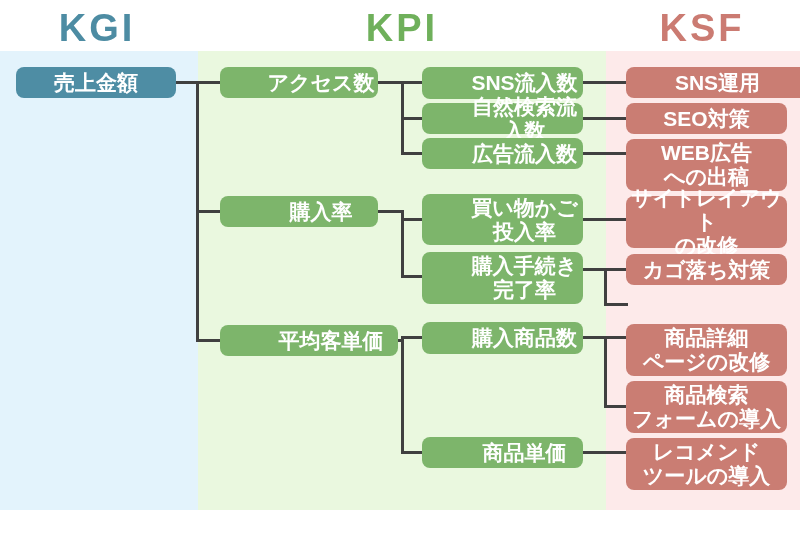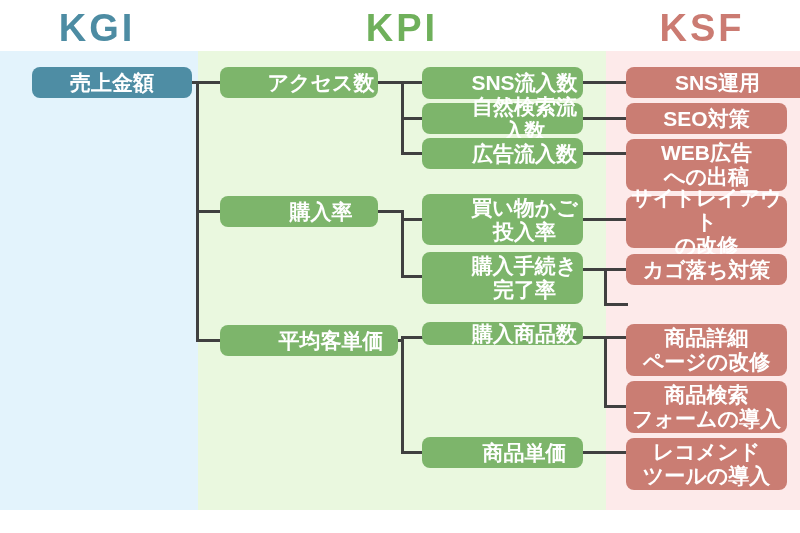--- a/index.html
+++ b/index.html
@@ -10,21 +10,21 @@
   .colbg.kpi{left:198px;width:408px;background:var(--kpi-column-bg);}
   .colbg.ksf{left:606px;width:194px;background:var(--ksf-column-bg);}
   .hdr{position:absolute;top:6px;width:140px;height:44px;font-size:38px;font-weight:800;
        letter-spacing:3px;text-align:center;line-height:44px;}
   .hdr.kgi{left:27px;color:var(--kgi-header-text);}
   .hdr.kpi{left:332px;color:var(--kpi-header-text);}
   .hdr.ksf{left:632px;color:var(--ksf-header-text);}
   .node{position:absolute;border-radius:8px;color:var(--node-text);font-weight:700;
         font-size:21px;line-height:24px;display:flex;align-items:center;justify-content:center;
         text-align:center;white-space:pre-line;box-sizing:border-box;}
-  .node.kgi{background:var(--kgi-node-bg);margin-left:16px;}
+  .node.kgi{background:var(--kgi-node-bg);}
   .node.kpi{background:var(--kpi-node-bg);padding-left:44px;}
   .node.ksf{background:var(--ksf-node-bg);}
   .ln{position:absolute;background:var(--connector);}
 </style>
 </head>
 <body>
 
 <div class="canvas">
 
   <div class="colbg kgi"></div>
@@ -75,21 +75,21 @@
   <div class="node kpi" style="left:220px;top:196px;width:158px;height:31px">購入率</div>
   <div class="node kpi" style="left:220px;top:325px;width:178px;height:31px">平均客単価</div>
 
   <div class="node kpi" style="left:422px;top:67px;width:161px;height:32px">SNS流入数</div>
   <div class="node kpi" style="left:422px;top:103px;width:161px;height:31px">自然検索流入数</div>
   <div class="node kpi" style="left:422px;top:138px;width:161px;height:31px">広告流入数</div>
   <div class="node kpi" style="left:422px;top:194px;width:161px;height:51px">買い物かご
 投入率</div>
   <div class="node kpi" style="left:422px;top:252px;width:161px;height:52px">購入手続き
 完了率</div>
-  <div class="node kpi" style="left:422px;top:322px;width:161px;height:23px">購入商品数</div>
+  <div class="node kpi" style="left:422px;top:322px;width:161px;height:32px">購入商品数</div>
   <div class="node kpi" style="left:422px;top:437px;width:161px;height:31px">商品単価</div>
 
   <div class="node ksf" style="left:626px;top:67px;width:183px;height:31px">SNS運用</div>
   <div class="node ksf" style="left:626px;top:103px;width:161px;height:31px">SEO対策</div>
   <div class="node ksf" style="left:626px;top:139px;width:161px;height:52px">WEB広告
 への出稿</div>
   <div class="node ksf" style="left:626px;top:196px;width:161px;height:52px">サイトレイアウト
 の改修</div>
   <div class="node ksf" style="left:626px;top:254px;width:161px;height:31px">カゴ落ち対策</div>
   <div class="node ksf" style="left:626px;top:324px;width:161px;height:52px">商品詳細

